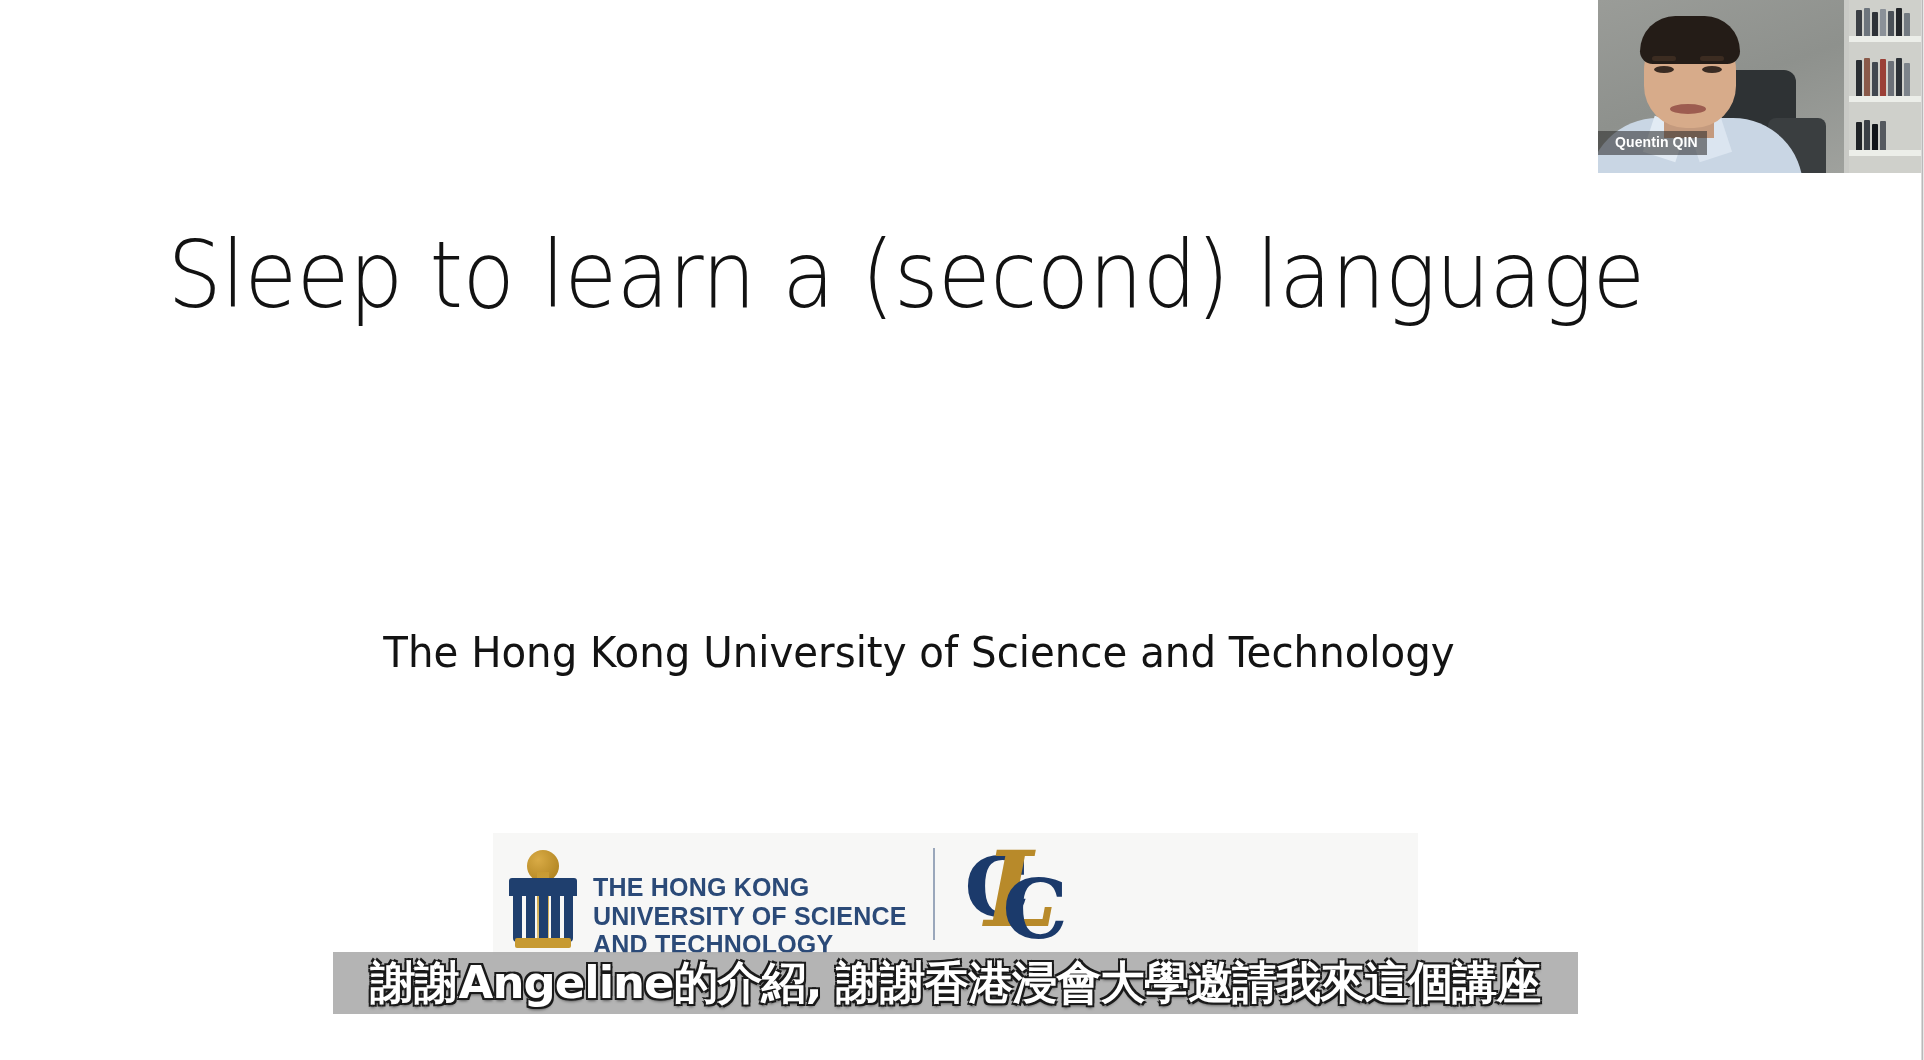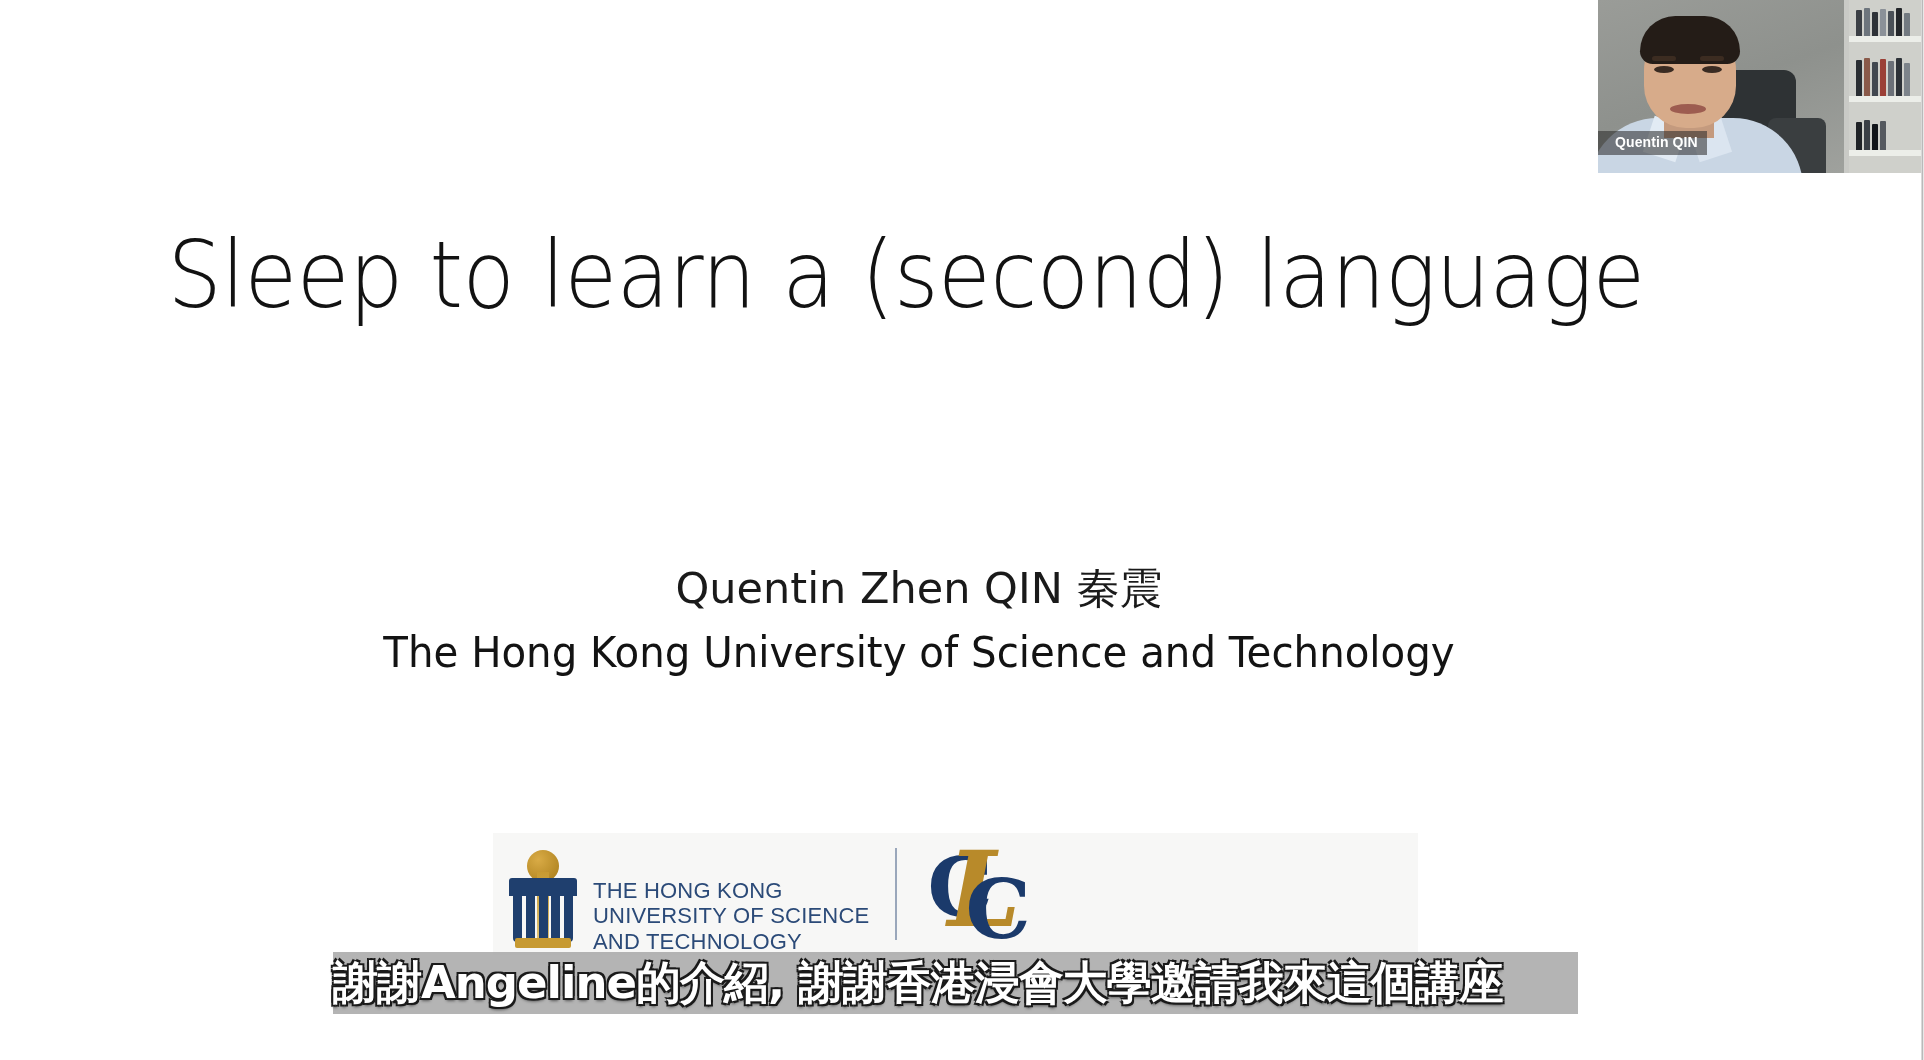--- a/index.html
+++ b/index.html
@@ -178,22 +178,22 @@
   }
   .hkust-base {
     position: absolute;
     left: 8px; top: 96px;
     width: 56px; height: 10px;
     background: #c79a32;
     border-radius: 2px;
   }
   .hkust-text {
     font-family: "Liberation Sans", sans-serif;
-    font-weight: 400;
-    font-size: 22px;
+    font-weight: 700;
+    font-size: 25px;
     line-height: 1.14;
     color: #2b4a78;
     letter-spacing: 0.2px;
     white-space: pre-line;
     margin-top: 44px;
   }
 
   .logo-divider {
     width: 2px;
     height: 92px;
@@ -255,21 +255,21 @@
   
   #caption-bar {
     position: absolute;
     left: 333px;
     top: 952px;
     width: 1245px;
     height: 62px;
     background: rgba(170,170,170,0.88);
     display: flex;
     align-items: center;
-    justify-content: flex-start;
+    justify-content: center;
   }
   #caption-text {
     font-family: "DejaVu Sans", sans-serif;
     font-weight: 700;
     font-size: 45px;
     color: #ffffff;
     white-space: nowrap;
     text-shadow:
       2px 2px 0 #1a1a1a, -2px 2px 0 #1a1a1a,
       2px -2px 0 #1a1a1a, -2px -2px 0 #1a1a1a,
@@ -416,21 +416,20 @@
 </head>
 <body>
 
 <div id="screen">
 
   <div id="slide">
 
     <div class="slide-title">Sleep to learn a (second) language</div>
 
 
-    <div class="author-name">Quentin Zhen QIN 秦震</div>
 
     <div class="affiliation-en">The Hong Kong University of Science and Technology</div>
 
 
     <div id="logo-strip">
 
       <div class="logo-hkust">
         <div class="hkust-mark">
           <div class="hkust-dot"></div>
           <div class="hkust-stem"></div>

